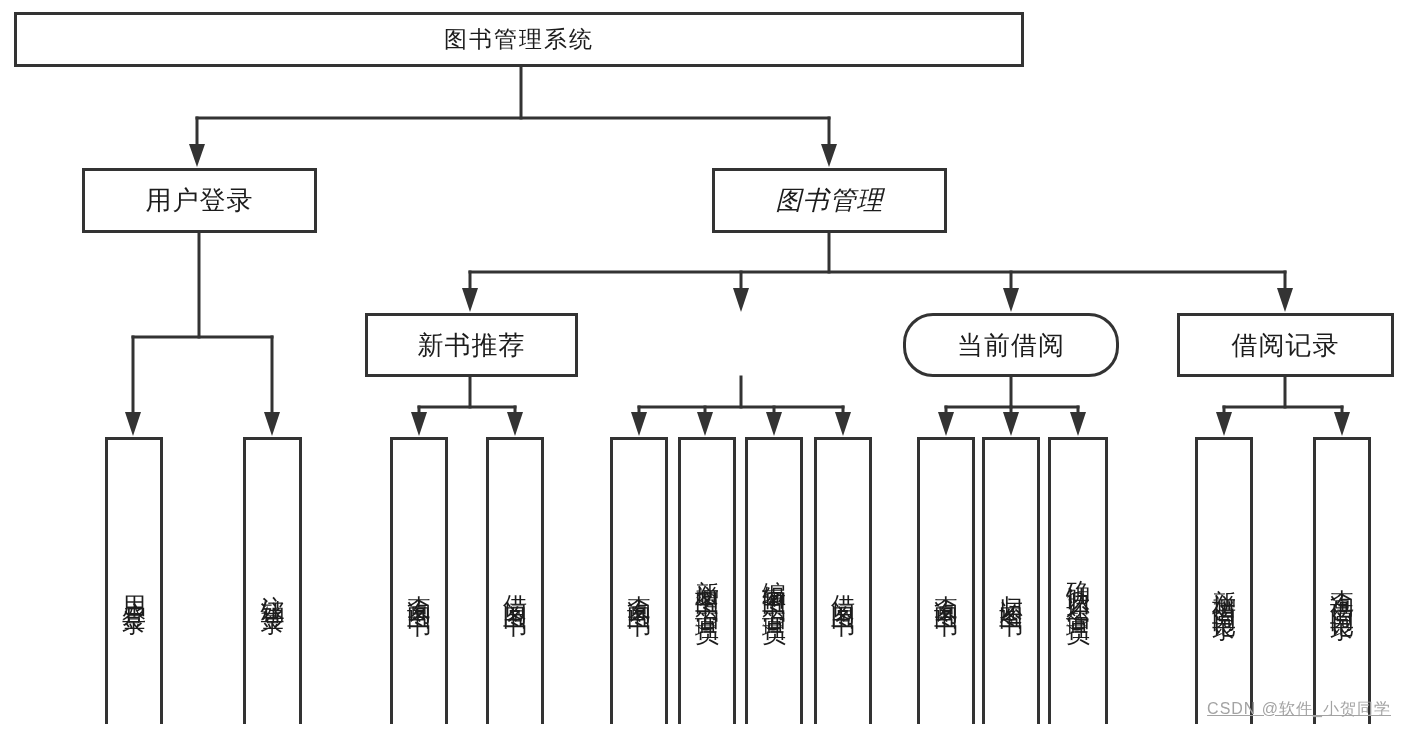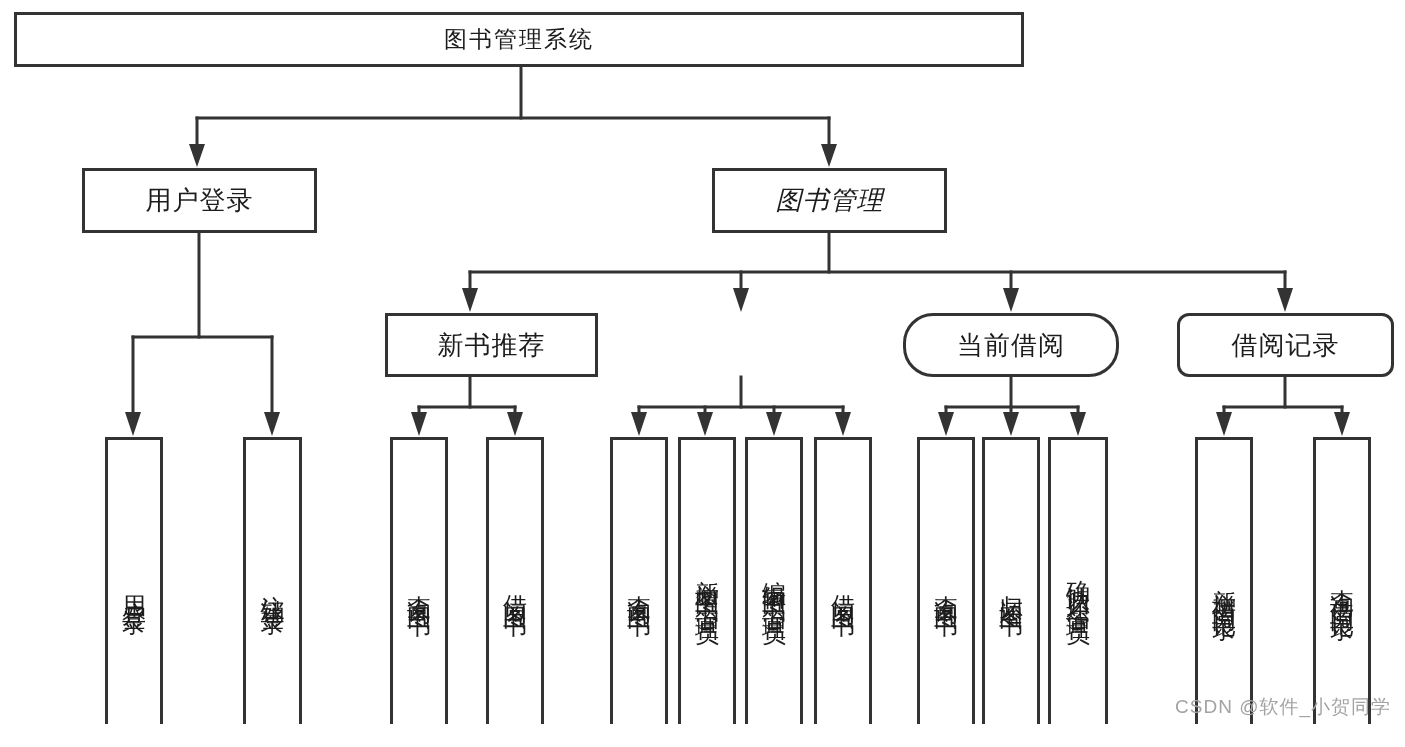--- a/index.html
+++ b/index.html
@@ -37,23 +37,24 @@
     writing-mode:vertical-rl;
     text-orientation:mixed;
     font-size:24px;
     letter-spacing:6px;
     white-space:normal;
   }
   .watermark{
     position:absolute;
     right:14px;bottom:4px;
     z-index:2;
-    font-size:19px;
+    font-size:16px;
     color:var(--watermark);
     letter-spacing:1px;
+    text-decoration:underline;
   }
 </style>
 </head>
 <body>
 
 <div class="stage">
 
   <svg class="connectors" width="1405" height="747" viewBox="0 0 1405 747" aria-hidden="true">
     <g>
       <path d="M521 67 V118"></path>
@@ -121,23 +122,23 @@
       <path d="M1342 407 V413"></path>
       <path class="ah" d="M1334 412 H1350 L1342 436 Z"></path>
     </g>
   </svg>
 
   <div class="node root" style="left:14px;top:12px;width:1010px;height:55px;">图书管理系统</div>
 
   <div class="node h" style="left:82px;top:168px;width:235px;height:65px;">用户登录</div>
   <div class="node h" style="left:712px;top:168px;width:235px;height:65px;font-style:italic;">图书管理</div>
 
-  <div class="node h" style="left:365px;top:313px;width:213px;height:64px;margin-left:20px;">新书推荐</div>
+  <div class="node h" style="left:365px;top:313px;width:213px;height:64px;">新书推荐</div>
   <div class="node h" style="left:903px;top:313px;width:216px;height:64px;border-radius:30px;">当前借阅</div>
-  <div class="node h" style="left:1177px;top:313px;width:217px;height:64px;border-radius:12px;">借阅记录</div>
+  <div class="node h" style="left:1177px;top:313px;width:217px;height:64px;">借阅记录</div>
 
   <div class="node v" style="left:105px;top:437px;width:58px;height:301px;">用户登录</div>
   <div class="node v" style="left:243px;top:437px;width:59px;height:301px;">注销登录</div>
 
   <div class="node v" style="left:390px;top:437px;width:58px;height:301px;">查询图书</div>
   <div class="node v" style="left:486px;top:437px;width:58px;height:301px;">借阅图书</div>
 
   <div class="node v" style="left:610px;top:437px;width:58px;height:301px;">查询图书</div>
   <div class="node v" style="left:678px;top:437px;width:58px;height:301px;">新增图书（管理员）</div>
   <div class="node v" style="left:745px;top:437px;width:58px;height:301px;">编辑图书（管理员）</div>

